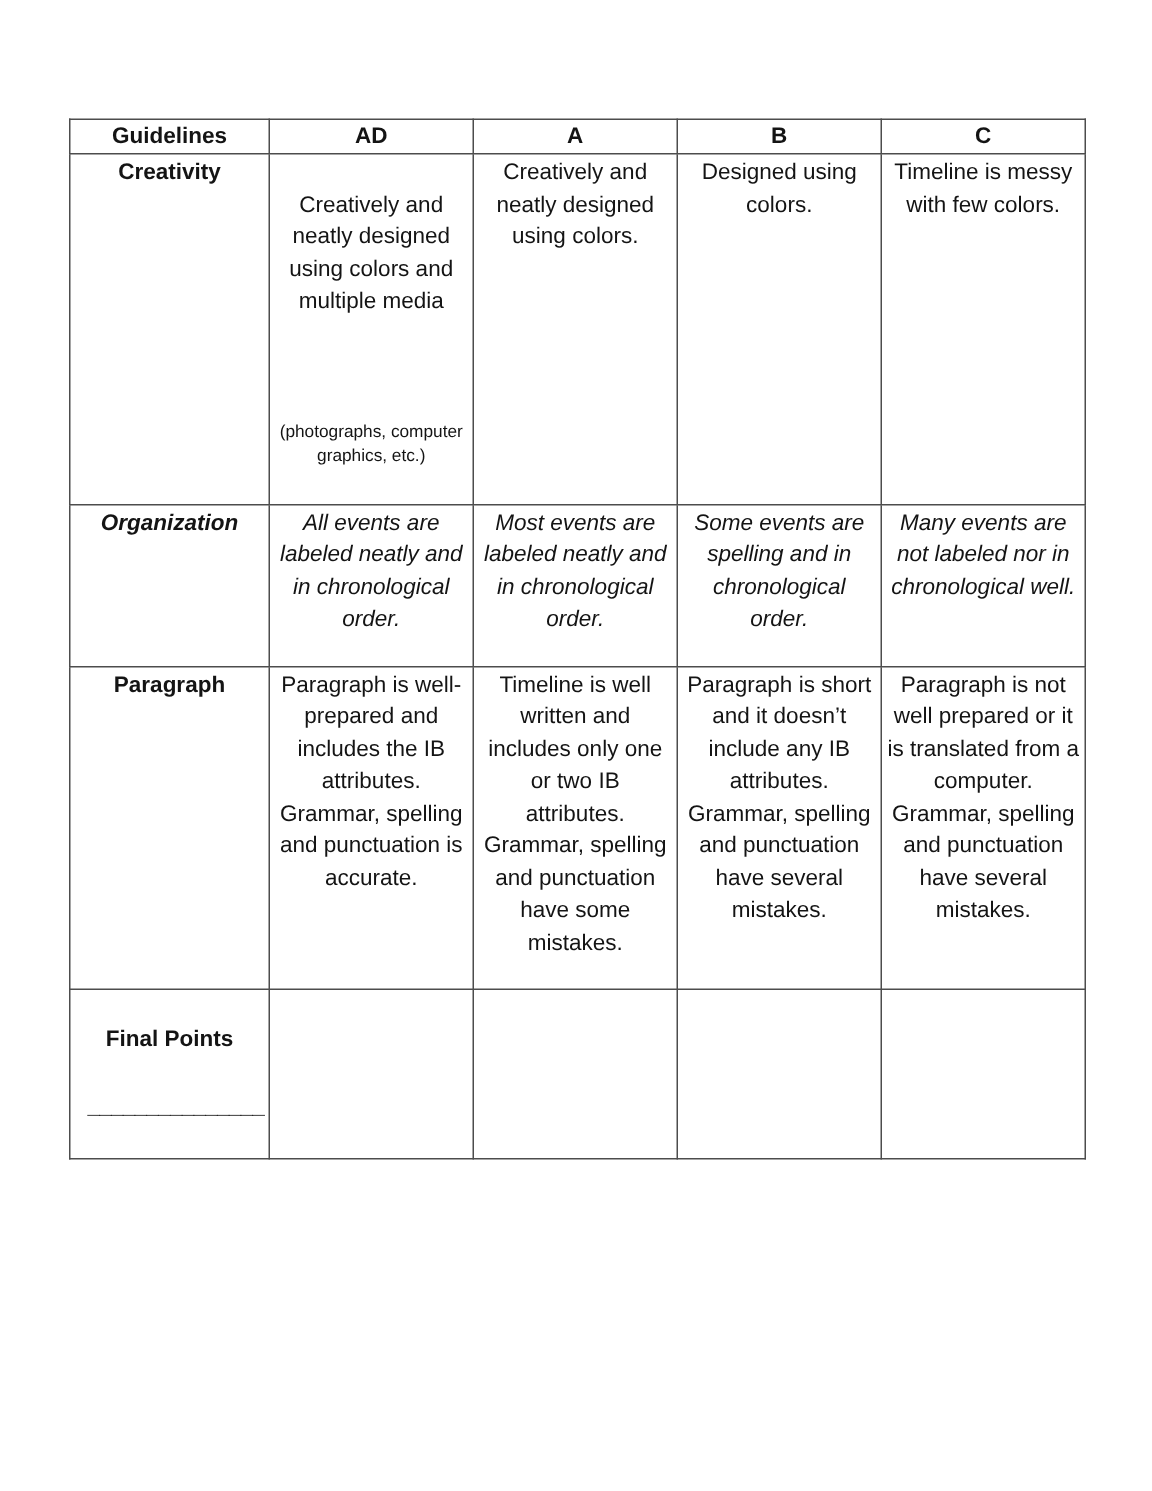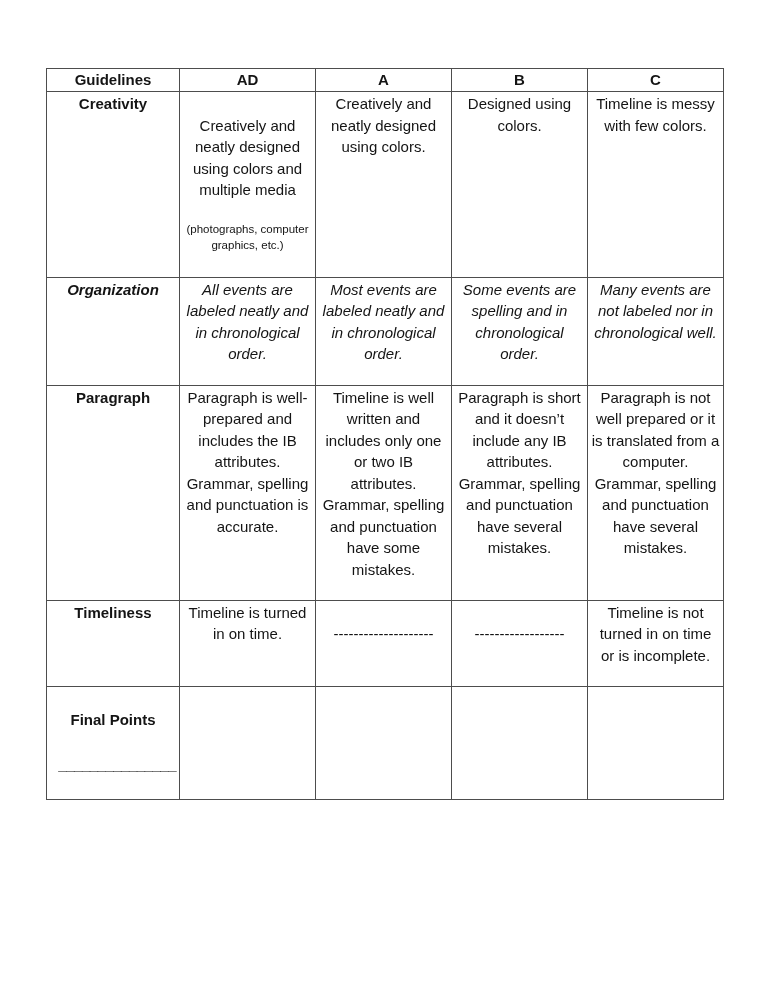--- a/index.html
+++ b/index.html
@@ -10,21 +10,21 @@
   .page {
     position: relative;
     width: 768px; height: 994px;
     background: #ffffff;
     font-family: "Liberation Sans", sans-serif;
     color: #141414;
     overflow: hidden;
   }
   table.rubric {
     position: absolute;
-    left: 46px; top: 68px;
+    left: 46px; top: 79px;
     width: 677px;
     table-layout: fixed;
     border-collapse: collapse;
   }
   .rubric th, .rubric td {
     border: 1px solid #4d4d4d;
     vertical-align: top;
     text-align: center;
     padding: 1px 3px 2px 3px;
     font-size: 15px;
@@ -36,20 +36,21 @@
     font-weight: bold;
     padding-top: 0;
     padding-bottom: 0;
     line-height: 22px;
   }
   .gcell { font-weight: bold; }
   .cnote {
     font-size: 11.5px;
     line-height: 15.5px;
     white-space: normal;
+    margin-top: 48px;
   }
   tr.h-header       { height: 23px;  }
   tr.h-creativity   { height: 137px; }
   tr.h-information  { height: 64px;  }
   tr.h-organization { height: 108px; font-style: italic; }
   tr.h-paragraph    { height: 215px; }
   tr.h-timeliness   { height: 86px;  }
   tr.h-final        { height: 43px;  }
   .fp-line {
     margin-top: 2px;
@@ -98,29 +99,20 @@
         <td>Some events are spelling and in chronological order.</td>
         <td>Many events are not labeled nor in chronological well.</td>
       </tr>
       <tr class="h-paragraph">
         <td class="gcell">Paragraph</td>
         <td>Paragraph is well-prepared and includes the IB attributes. Grammar, spelling and punctuation is accurate.</td>
         <td>Timeline is well written and includes only one or two IB attributes. Grammar, spelling and punctuation have some mistakes.</td>
         <td>Paragraph is short and it doesn’t include any IB attributes. Grammar, spelling and punctuation have several mistakes.</td>
         <td>Paragraph is not well prepared or it is translated from a computer. Grammar, spelling and punctuation have several mistakes.</td>
       </tr>
-      <tr class="h-timeliness">
-        <td class="gcell">Timeliness</td>
-        <td>Timeline is turned in on time.</td>
-        <td>
---------------------</td>
-        <td>
-------------------</td>
-        <td>Timeline is not turned in on time or is incomplete.</td>
-      </tr>
       <tr class="h-final">
         <td class="gcell">
           <div>Final Points</div>
           <div class="fp-line">_______________</div>
         </td>
         <td></td>
         <td></td>
         <td></td>
         <td></td>
       </tr>

